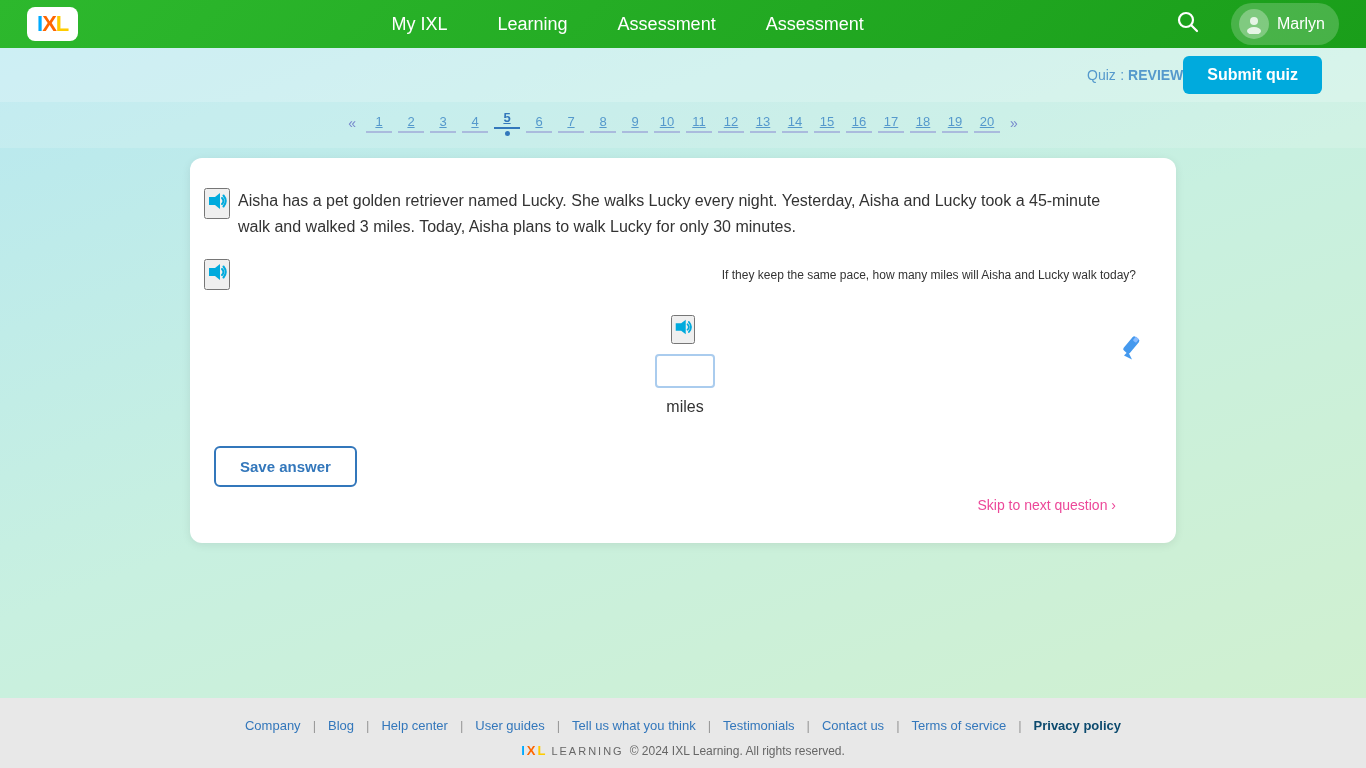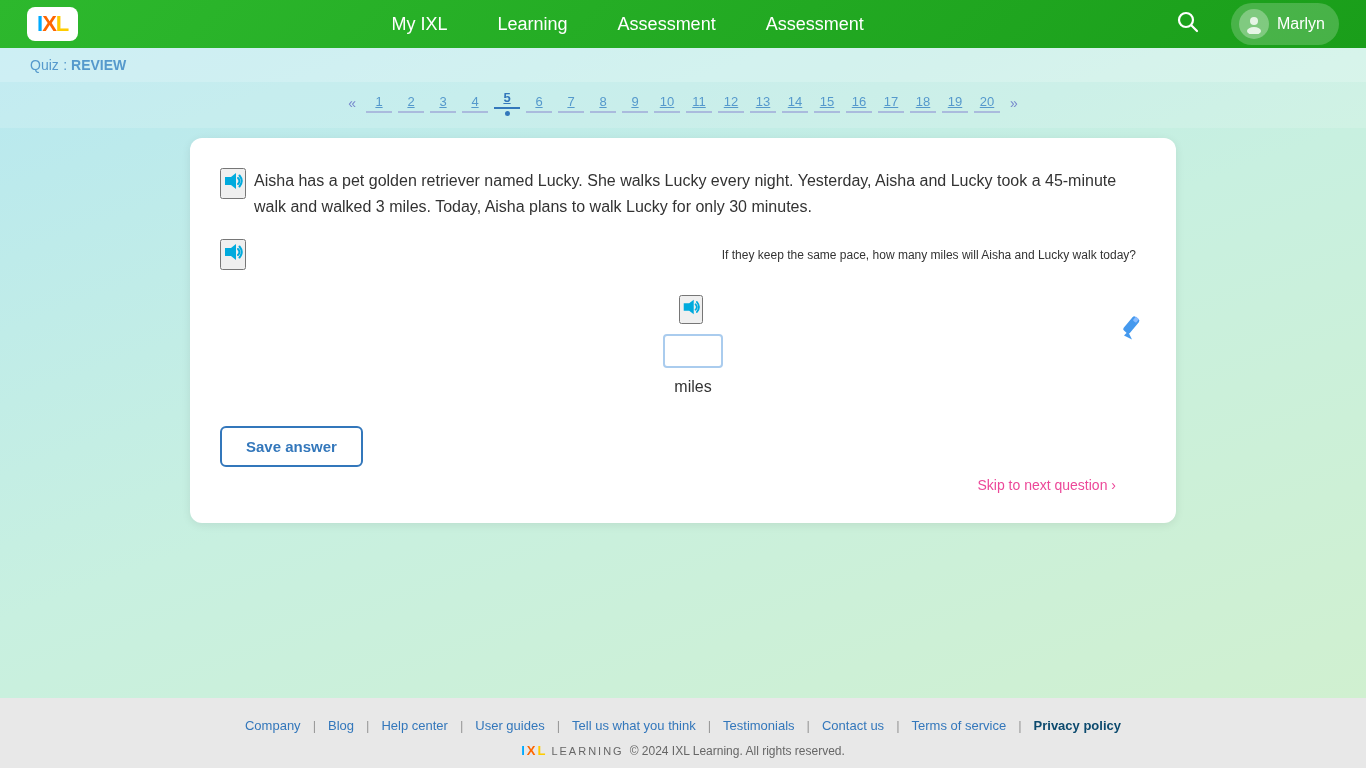--- a/index.html
+++ b/index.html
@@ -80,24 +80,24 @@
     
     .main-bg {
       background: linear-gradient(160deg, #b8e8f0 0%, #c8f0e0 50%, #d0f0d0 100%);
       min-height: 650px;
       padding: 0 0 20px 0;
     }
 
     
     .breadcrumb-bar {
       background: rgba(255,255,255,0.3);
-      padding: 8px 30px;
-      display: flex;
-      align-items: center;
-      justify-content: space-between;
+      padding: 8px 44px;
+      display: flex;
+      align-items: center;
+      justify-content: flex-end;
     }
     .breadcrumb-text {
       color: #5599cc;
       font-size: 14px;
     }
     .breadcrumb-sep { color: #5599cc; }
     .breadcrumb-review { color: #5599cc; font-weight: 600; }
     .submit-btn {
       background: #00aadd;
       color: white;
@@ -152,21 +152,21 @@
       background: #3377bb;
       border-radius: 50%;
       margin-top: 2px;
     }
 
     
     .question-card {
       background: white;
       border-radius: 12px;
       margin: 10px 190px 20px 190px;
-      padding: 30px 40px 30px 30px;
+      padding: 30px 40px 30px 14px;
       min-height: 360px;
       position: relative;
       box-shadow: 0 2px 10px rgba(0,0,0,0.08);
     }
 
     .sound-icon {
       color: #00aadd;
       font-size: 20px;
       cursor: pointer;
       margin-right: 8px;
@@ -215,21 +215,21 @@
 
     .save-btn {
       background: white;
       color: #3377bb;
       border: 2px solid #3377bb;
       border-radius: 6px;
       padding: 10px 24px;
       font-size: 15px;
       font-weight: 600;
       cursor: pointer;
-      margin-left: 0;
+      margin-left: 10px;
     }
 
     .pencil-icon {
       position: absolute;
       right: 30px;
       top: 50%;
       transform: translateY(-50%);
       color: #4499ee;
       font-size: 28px;
       cursor: pointer;
@@ -333,20 +333,21 @@
 </header>
 
 <div class="main-bg">
 
   <div class="breadcrumb-bar">
     <div>
       <span class="breadcrumb-text">Quiz</span>
       <span class="breadcrumb-text breadcrumb-sep"> : </span>
       <span class="breadcrumb-text breadcrumb-review">REVIEW</span>
     </div>
+    <button class="submit-btn">Submit quiz</button>
   </div>
 
   <div class="pagination">
     <button class="page-nav">«</button>
     <div class="page-num">
         <span>1</span>
         <div class="underline"></div>
       </div>
     <div class="page-num">
         <span>2</span>

